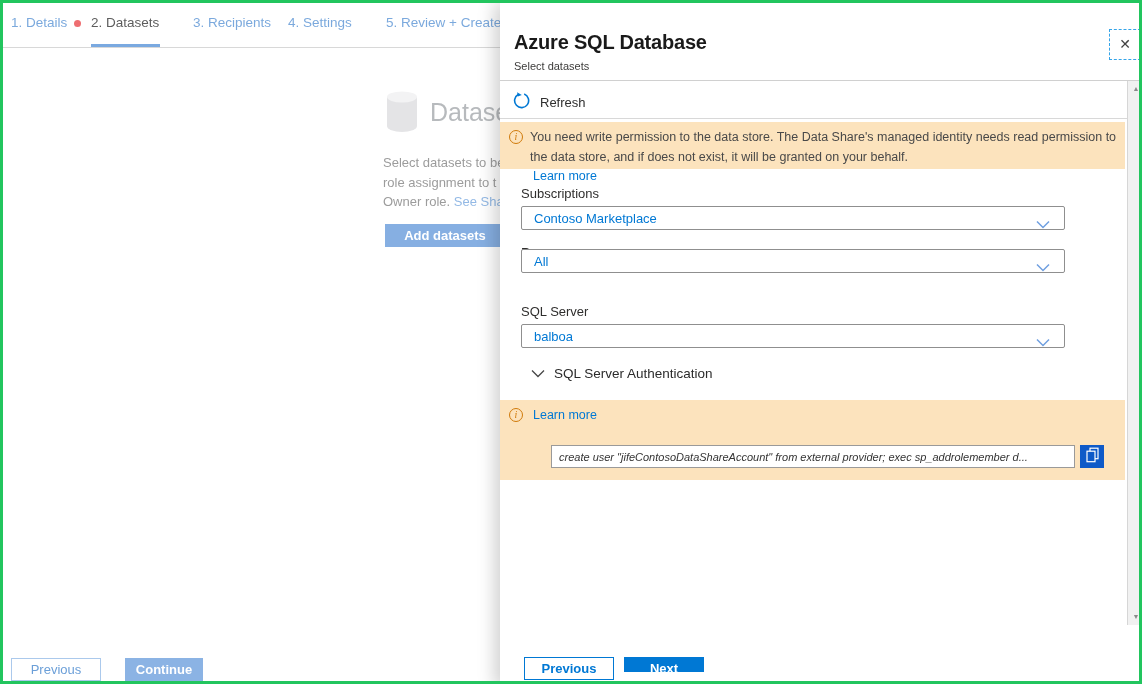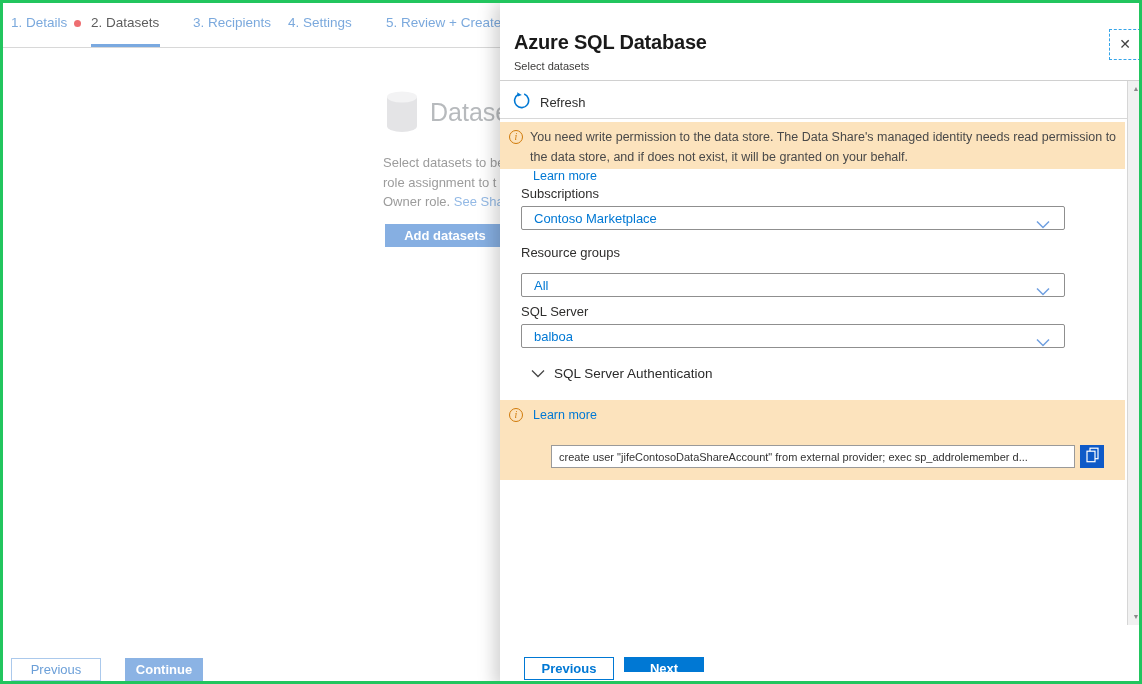--- a/index.html
+++ b/index.html
@@ -53,21 +53,21 @@
   .dropdown { position:absolute; left:21px; width:544px; height:24px; border:1px solid #8f8f8f; border-radius:2px;
               background:#fff; cursor:pointer; }
   .dd-value { position:absolute; left:12px; top:4px; font-size:13px; color:#0078d4; }
   .dd-chevron { position:absolute; right:14px; top:8px; }
 
   .auth-row { position:absolute; left:31px; top:361px; display:flex; align-items:center; gap:9px; cursor:pointer; }
   .auth-label { font-size:13.5px; color:#2b2b2b; }
 
   .script-input { position:absolute; left:51px; top:45px; width:524px; height:23px; border:1px solid #9a9a9a;
                   background:#fff; font-family:"Liberation Sans", sans-serif; font-size:11px; color:#333;
-                  padding:0 7px; white-space:nowrap; overflow:hidden; }
+                  padding:0 7px; white-space:nowrap; overflow:hidden;font-style:italic; }
   .copy-btn { position:absolute; left:580px; top:45px; width:24px; height:23px; background:#0e5ac8; border:none;
               cursor:pointer; display:flex; align-items:center; justify-content:center; }
 
   .scrollbar { position:absolute; left:627px; top:78px; width:16px; height:544px; background:#f1f1f1; border-left:1px solid #d6d6d6; }
   .sb-arrow { position:absolute; left:0; width:16px; height:14px; color:#8a8a8a; font-size:7px; text-align:center; line-height:14px; cursor:pointer; }
   .sb-up { top:1px; } .sb-down { bottom:1px; }
 
   .panel-prev { position:absolute; left:24px; top:654px; width:90px; height:23px; background:#fff; border:1px solid #0078d4;
                 color:#0078d4; font-size:13px; font-weight:700; text-align:center; line-height:21px; cursor:pointer; }
   .panel-next { position:absolute; left:124px; top:654px; width:80px; height:15px; background:#0078d4; border:none;
@@ -153,21 +153,21 @@
     <div class="dropdown" style="top:203px">
       <span class="dd-value">Contoso Marketplace</span>
       <span class="dd-chevron">
         <svg width="14" height="9" viewBox="0 0 14 9">
             <path d="M1 1.5 L7 7.5 L13 1.5" stroke="#6f9fe0" stroke-width="1.5" fill="none"></path>
           </svg>
       </span>
     </div>
 
     <div class="fld-label" style="top:242px">Resource groups</div>
-    <div class="dropdown" style="top:270px">
+    <div class="dropdown" style="top:246px">
       <span class="dd-value">All</span>
       <span class="dd-chevron">
         <svg width="14" height="9" viewBox="0 0 14 9">
             <path d="M1 1.5 L7 7.5 L13 1.5" stroke="#6f9fe0" stroke-width="1.5" fill="none"></path>
           </svg>
       </span>
     </div>
 
     <div class="fld-label" style="top:301px">SQL Server</div>
     <div class="dropdown" style="top:321px">

